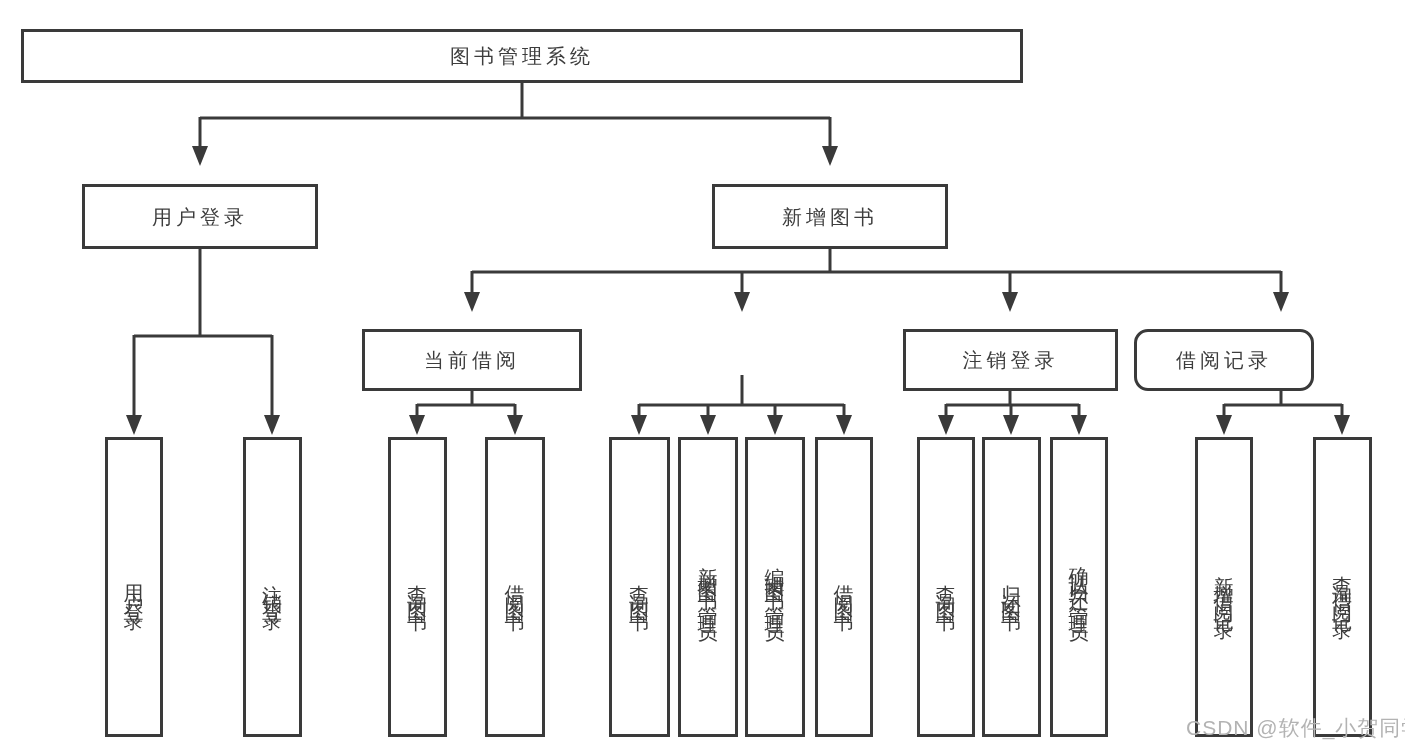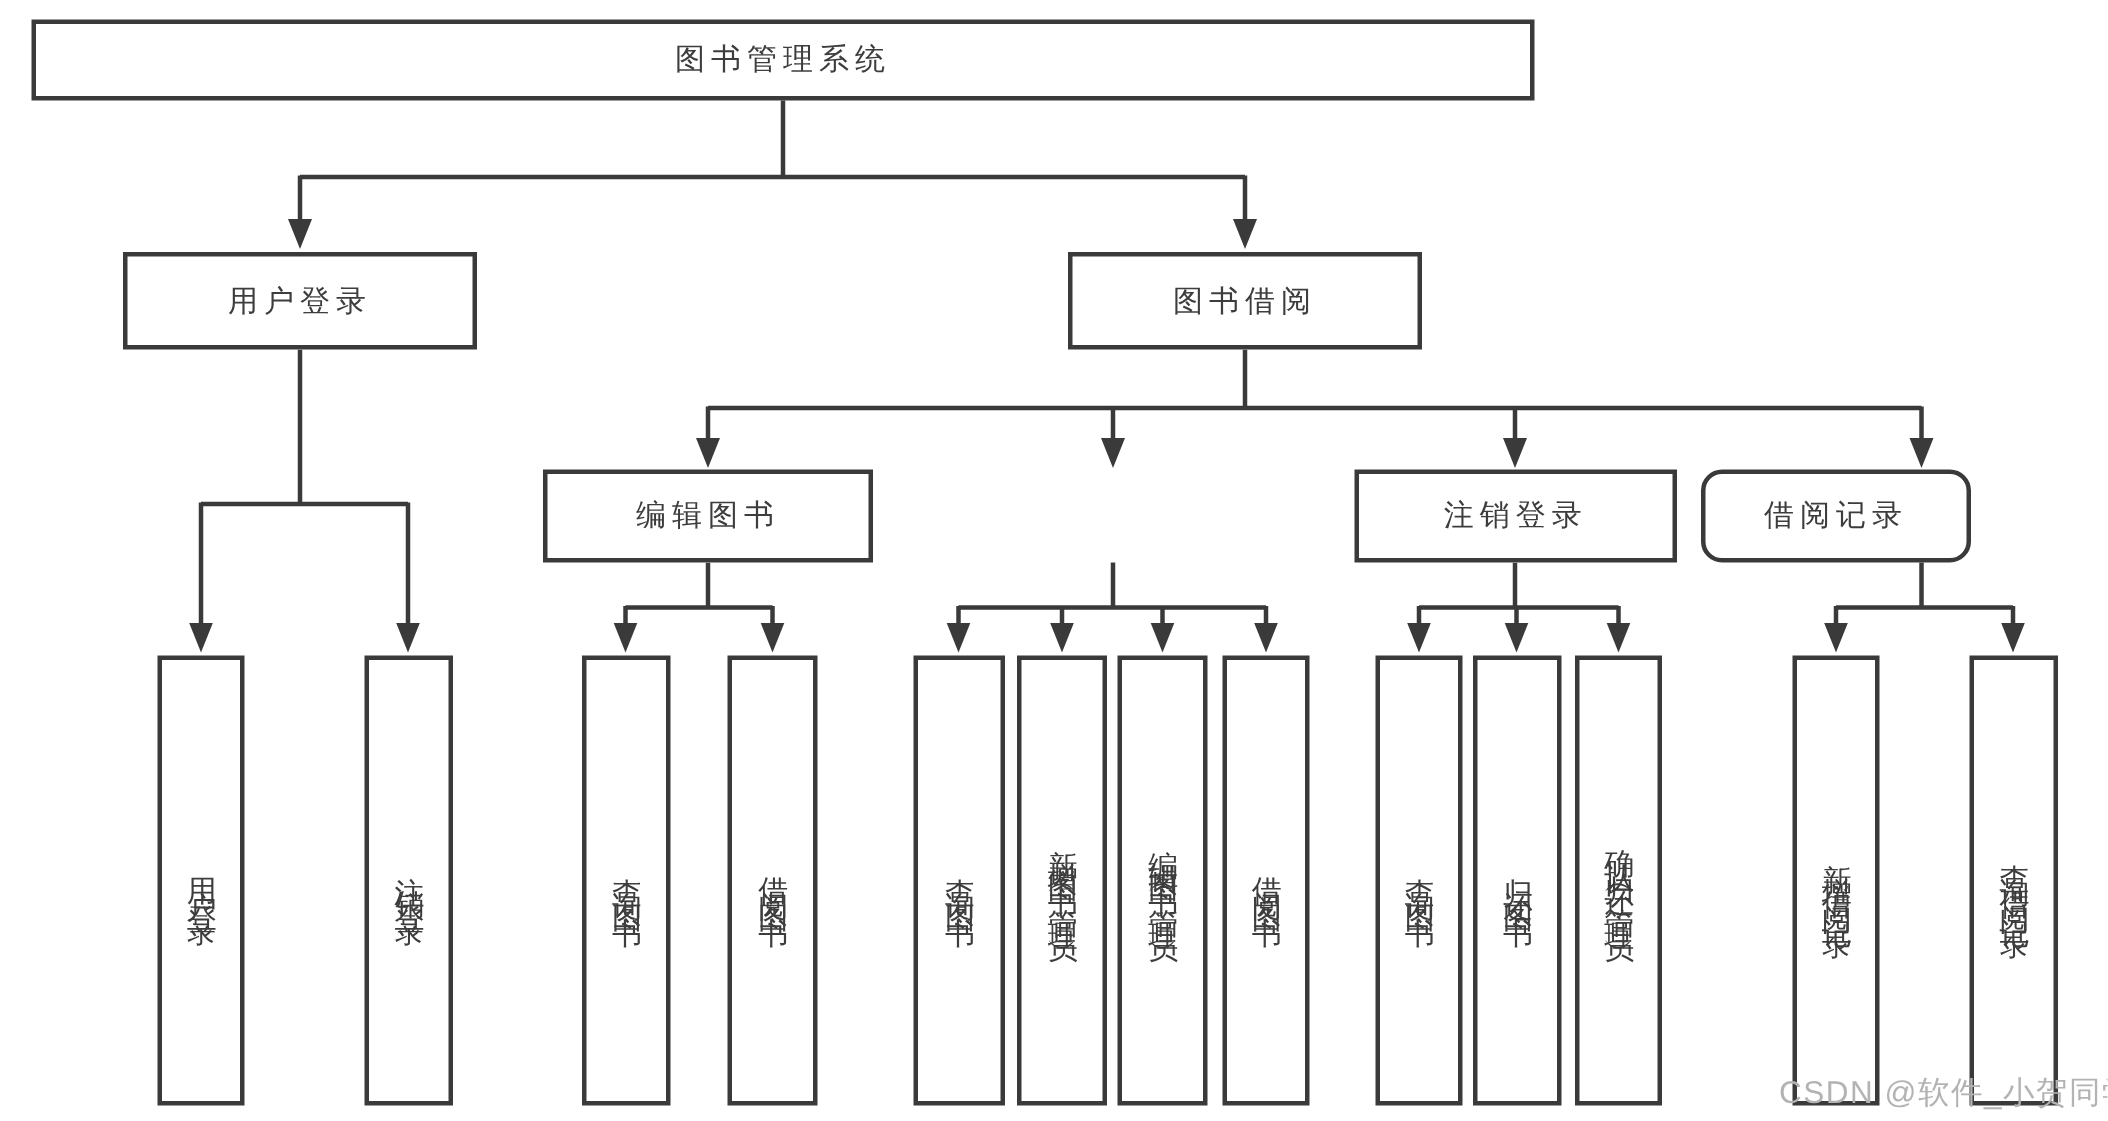--- a/index.html
+++ b/index.html
@@ -35,20 +35,21 @@
     display: flex;
     align-items: center;
     justify-content: center;
     text-align: center;
   }
   .hnode {
     font-size: 20px;
     letter-spacing: 4px;
     line-height: 1;
     white-space: nowrap;
+    margin-top: 16px;
   }
   .vnode {
     writing-mode: vertical-rl;
     text-orientation: mixed;
     font-size: 20px;
     letter-spacing: 9px;
     line-height: 1;
   }
   .vnode.long {
     letter-spacing: 8px;
@@ -114,23 +115,23 @@
       <path d="M1281,375 V405"></path>
       <path d="M1224,405 H1342"></path>
       <path d="M1224,404 V429" marker-end="url(#arrow)"></path>
       <path d="M1342,404 V429" marker-end="url(#arrow)"></path>
     </g>
   </svg>
 
   <div class="node hnode" style="left:21px; top:13px; width:1002px; height:54px;">图书管理系统</div>
 
   <div class="node hnode" style="left:82px; top:168px; width:236px; height:65px;">用户登录</div>
-  <div class="node hnode" style="left:712px; top:168px; width:236px; height:65px;">图书借阅</div>
+  <div class="node hnode" style="left:712px; top:168px; width:236px; height:65px;">新增图书</div>
 
-  <div class="node hnode" style="left:362px; top:313px; width:220px; height:62px;">编辑图书</div>
+  <div class="node hnode" style="left:362px; top:313px; width:220px; height:62px;">当前借阅</div>
   <div class="node hnode" style="left:903px; top:313px; width:215px; height:62px;">注销登录</div>
   <div class="node hnode" style="left:1134px; top:313px; width:180px; height:62px;border-radius:14px;">借阅记录</div>
 
   <div class="node vnode" style="left:105px; top:437px; width:58px; height:300px;">用户登录</div>
   <div class="node vnode" style="left:243px; top:437px; width:59px; height:300px;">注销登录</div>
 
   <div class="node vnode" style="left:388px; top:437px; width:59px; height:300px;">查询图书</div>
   <div class="node vnode" style="left:485px; top:437px; width:60px; height:300px;">借阅图书</div>
 
   <div class="node vnode" style="left:609px; top:437px; width:61px; height:300px;">查询图书</div>

